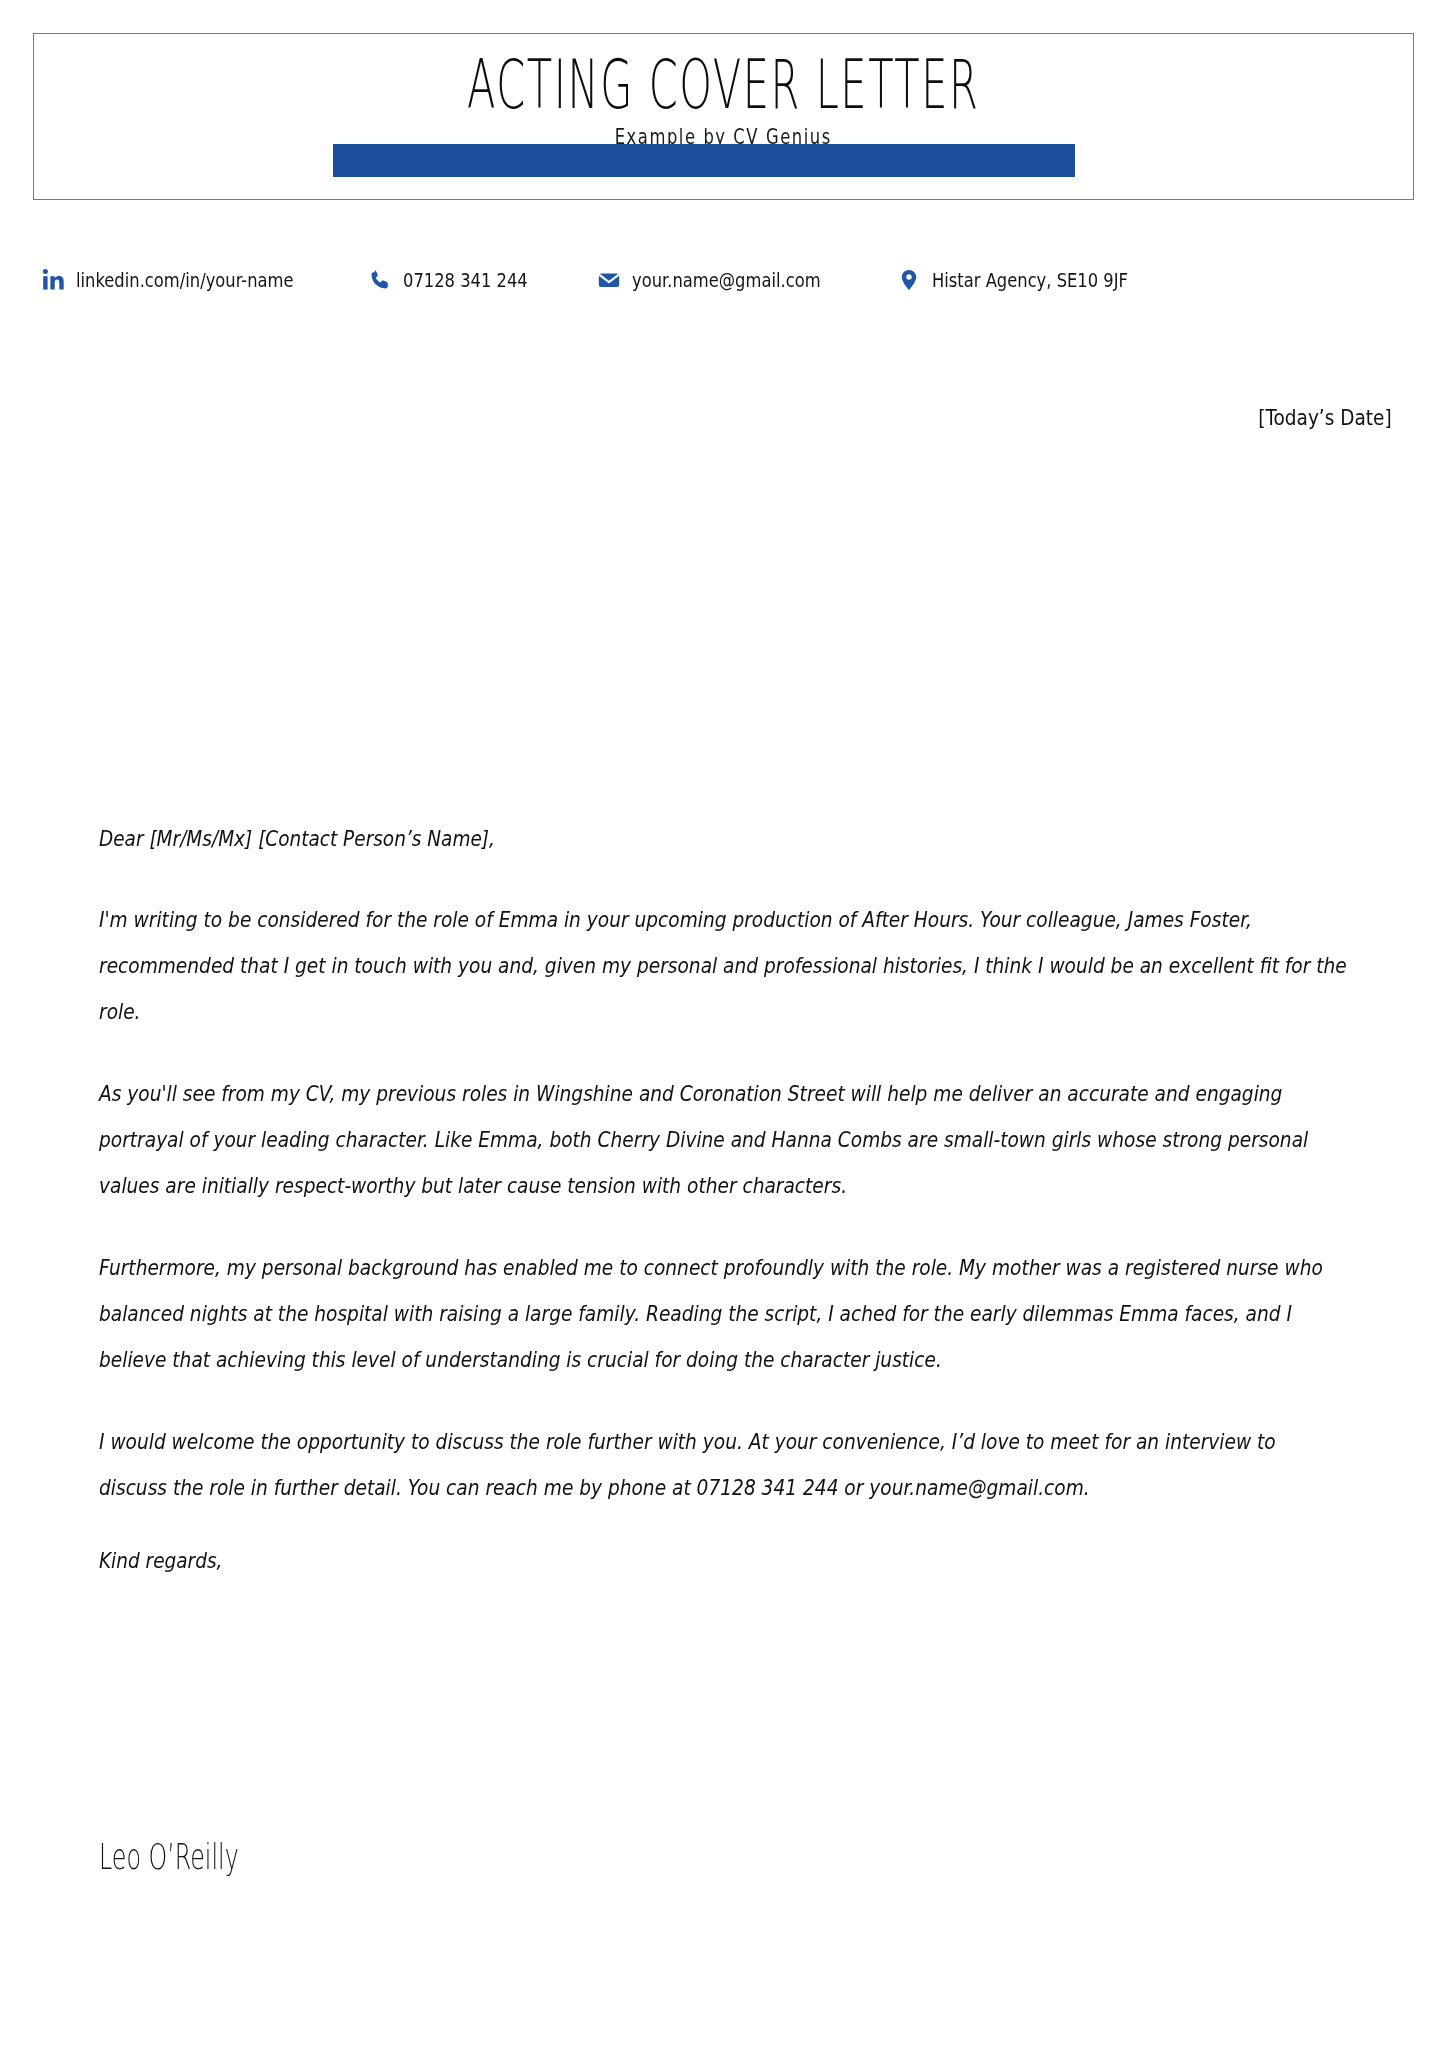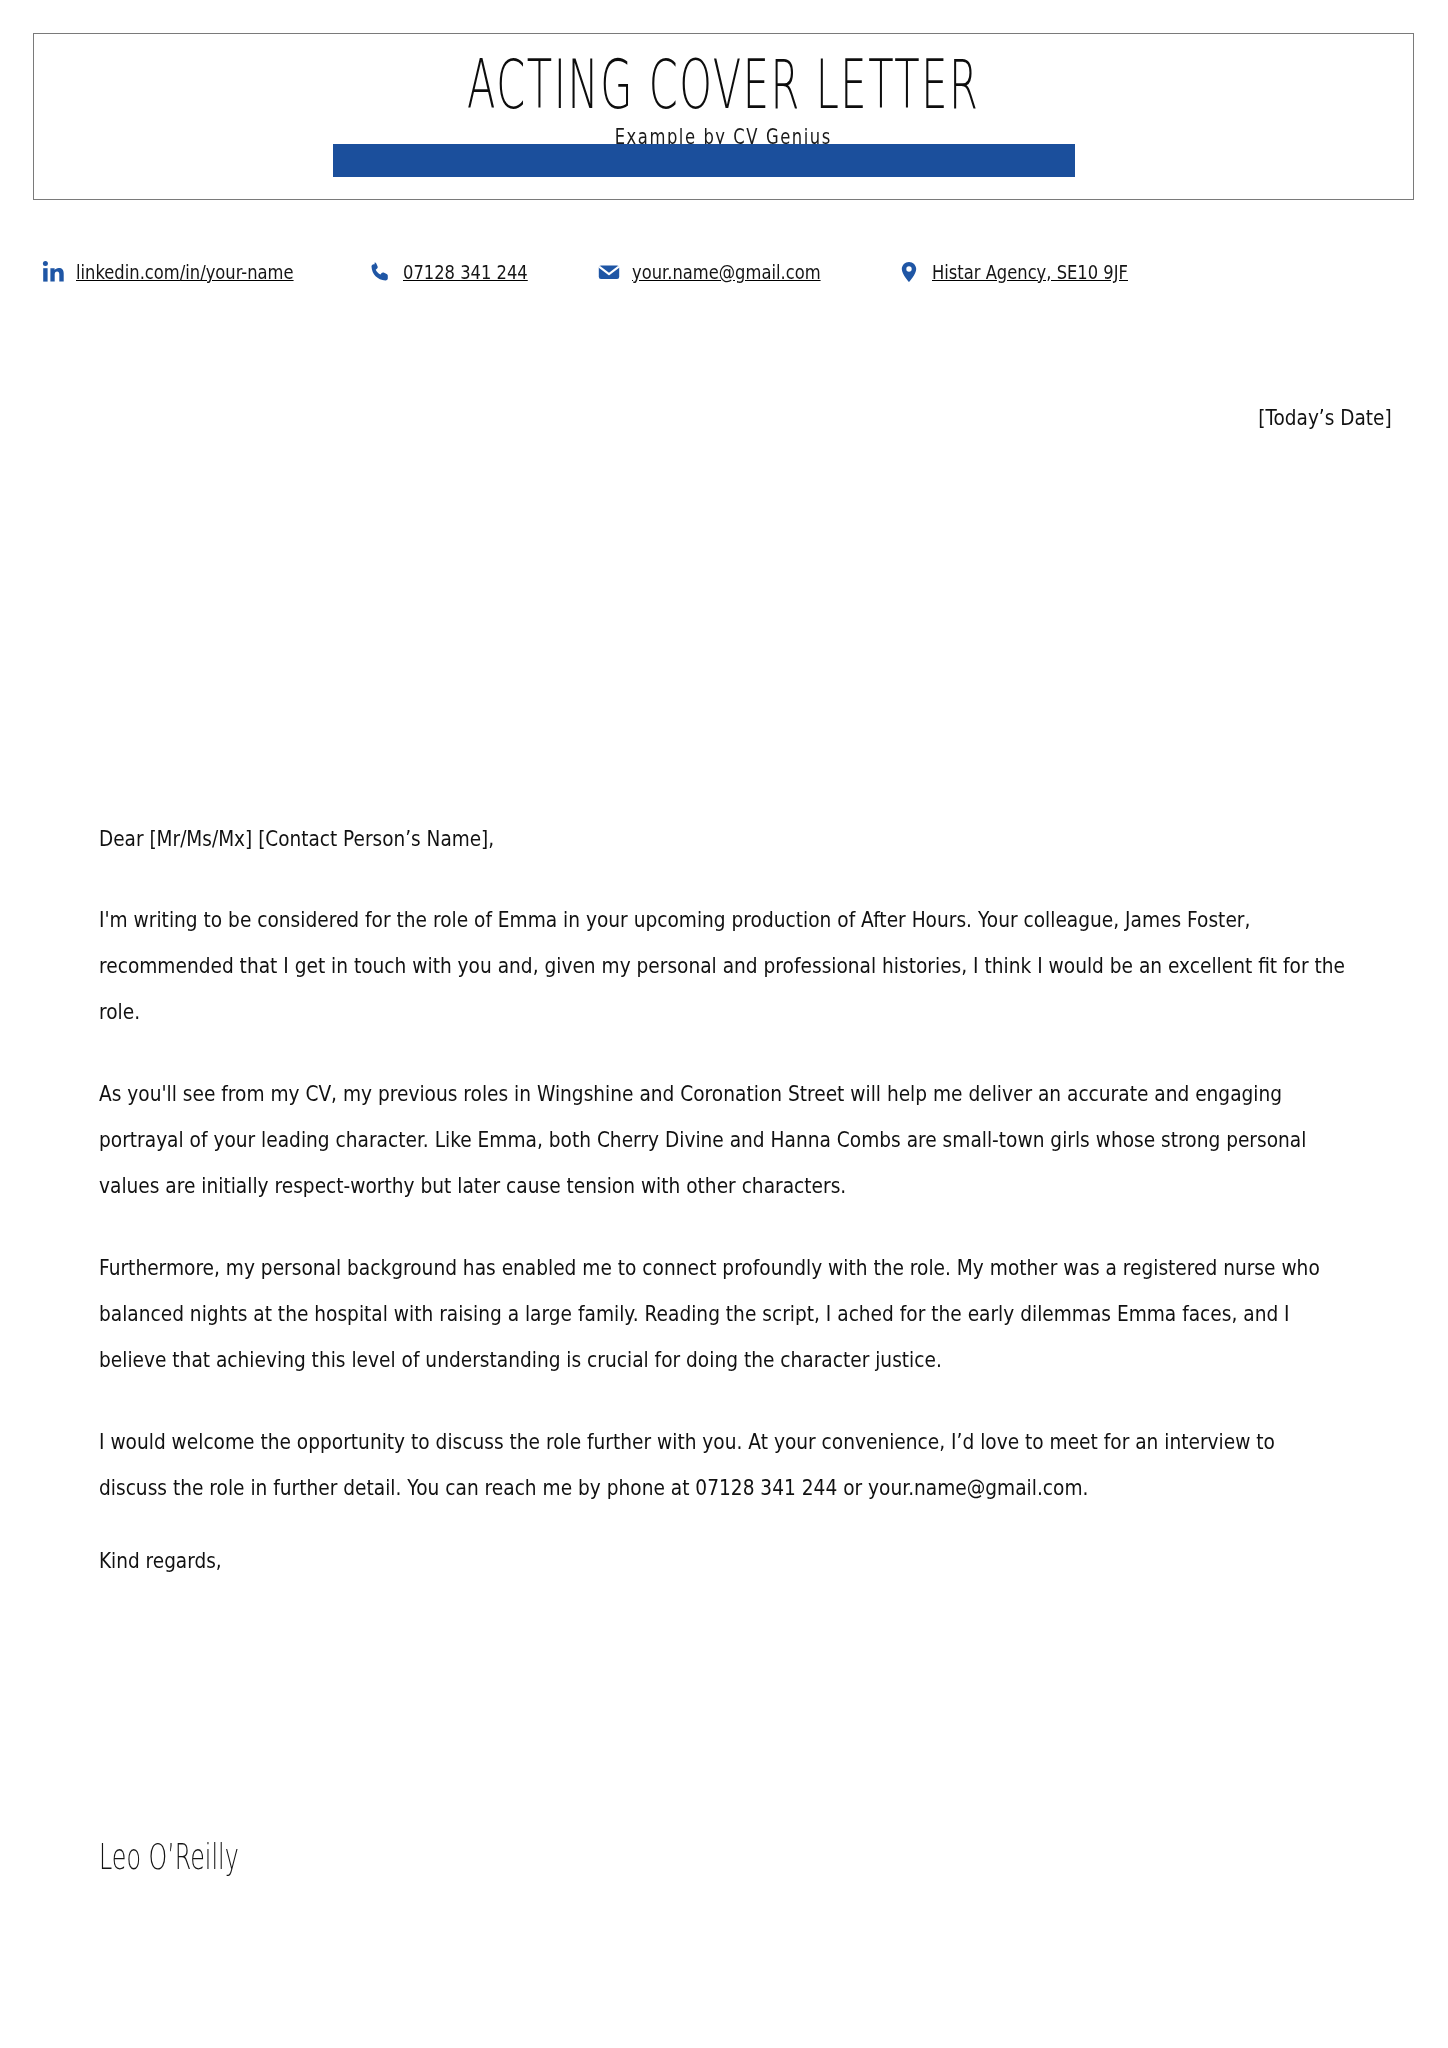--- a/index.html
+++ b/index.html
@@ -82,22 +82,21 @@
   }
 
   
   .contact-row {
     position: absolute;
     left: 40px;
     top: 251px;
     width: 1340px;
     height: 42px;
     display: flex;
-    align-items: center;
-    text-decoration: underline;
+    align-items: flex-end;
   }
 
   .contact-item {
     display: flex;
     align-items: center;
     white-space: nowrap;
   }
 
   .contact-icon {
     display: inline-flex;
@@ -151,20 +150,21 @@
     white-space: nowrap;
     transform: scaleX(0.87);
     transform-origin: left center;
   }
 
   .letter {
     position: absolute;
     left: 99px;
     top: 825px;
     width: 1252px;
+    font-style: italic;
   }
 
   .salutation {
     font-family: "DejaVu Sans", sans-serif;
     font-size: 21px;
     line-height: 28px;
     color: #111111;
     white-space: nowrap;
     transform: scaleX(0.88);
     transform-origin: left center;

